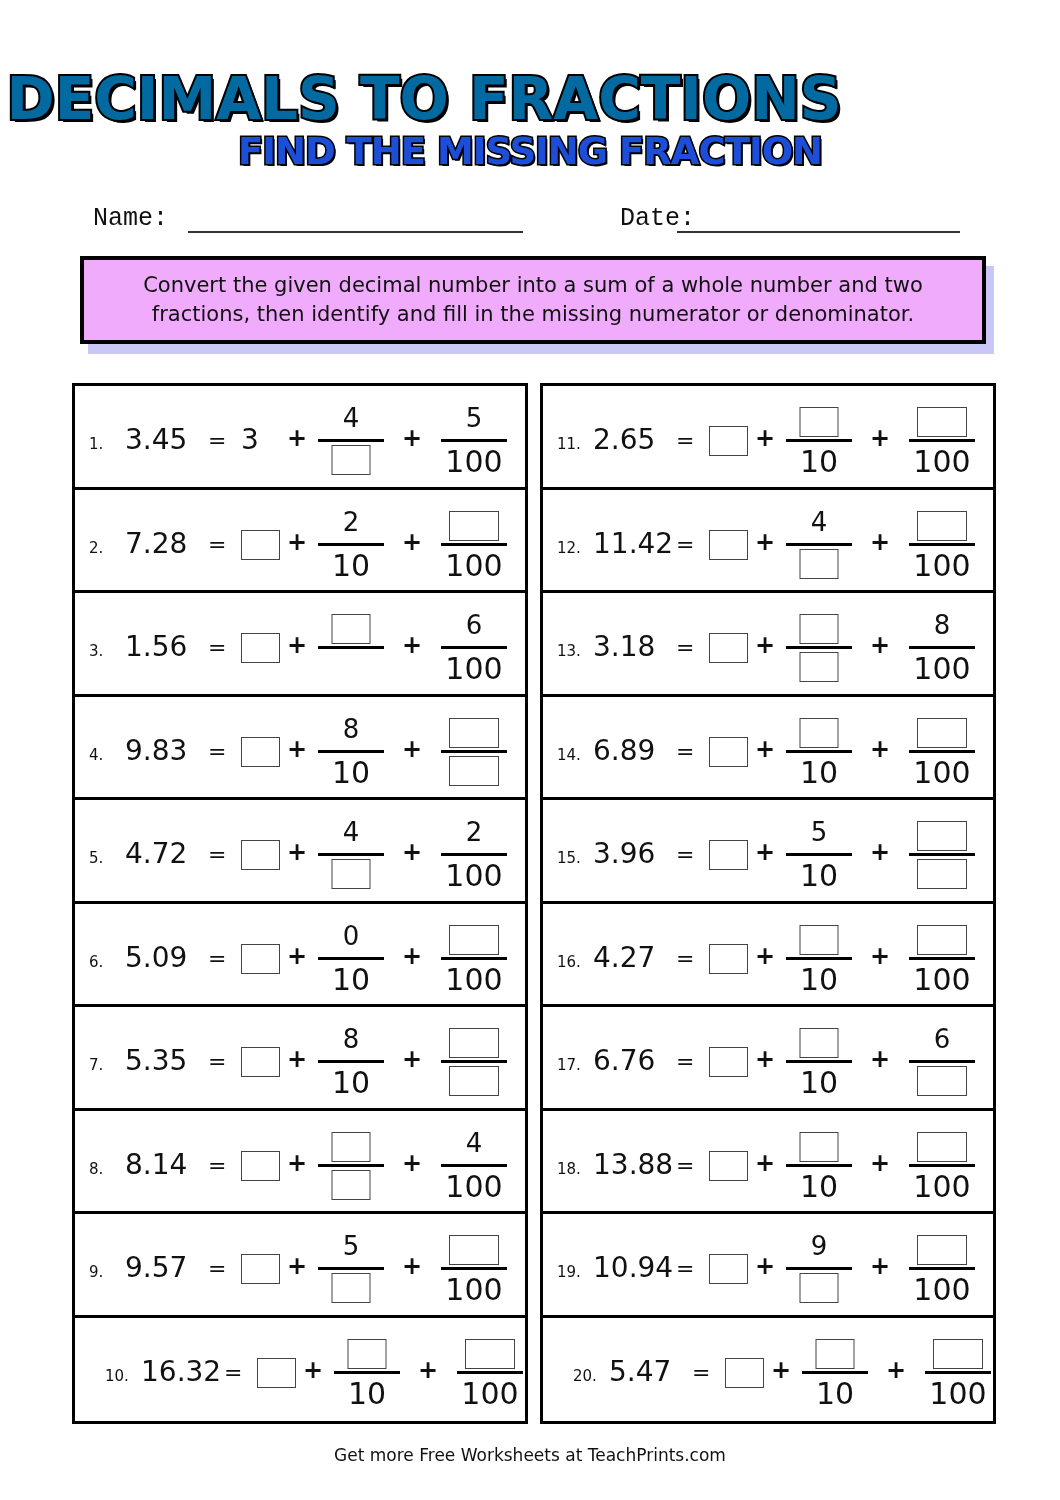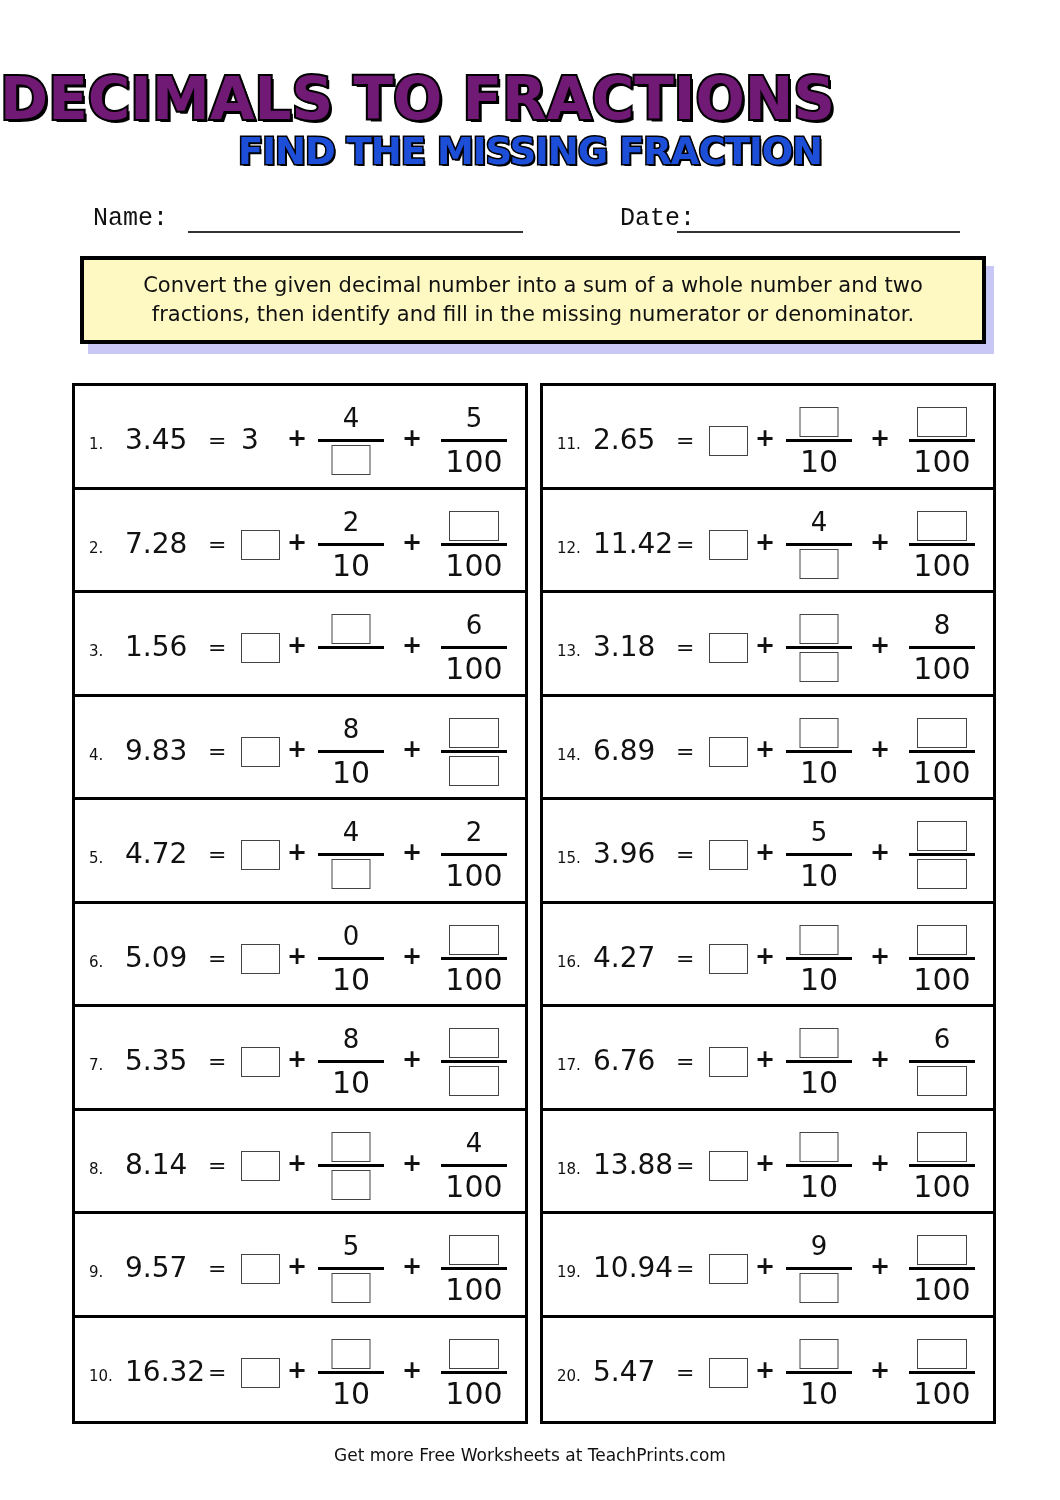--- a/index.html
+++ b/index.html
@@ -1,54 +1,54 @@
 <!DOCTYPE html>
 <html><head>
 <meta charset="utf-8">
 <style>
   * { box-sizing: border-box; margin: 0; padding: 0; }
   html, body { width: 1060px; height: 1500px; background: #ffffff; }
   body { position: relative; font-family: "DejaVu Sans", sans-serif; color: #111; overflow: hidden; }
 
   .title {
-    position: absolute; left: 0; top: 66px; width: 848px; 
+    position: absolute; left: 0; top: 66px; width: 848px; text-align: center;
     font-family: "DejaVu Sans", sans-serif; font-weight: bold; font-size: 58px; letter-spacing: 0px;
-    color: #701a75; line-height: 66px;
+    color: #0369a1; line-height: 66px;
     -webkit-text-stroke: 4px #000;
     paint-order: stroke fill;
     text-shadow: 3px 3px 0 #000;
   }
   .subtitle {
     position: absolute; left: 0; top: 130px; width: 1060px; text-align: center;
     font-family: "DejaVu Sans", sans-serif; font-weight: bold; font-size: 37px;
     color: #1d4ed8; line-height: 44px;
     -webkit-text-stroke: 3px #000;
     paint-order: stroke fill;
     text-shadow: 2px 2px 0 #000;
     letter-spacing: -1px;
   }
 
   .field-label { position: absolute; top: 204px; font-size: 25px; font-family: Liberation Mono, monospace; }
   .field-line { position: absolute; top: 231px; height: 2px; background: #333; }
 
   .instr-shadow { position: absolute; left: 88px; top: 266px; width: 906px; height: 88px; background: #c9c7f6; }
   .instr-box {
     position: absolute; left: 80px; top: 256px; width: 906px; height: 88px;
-    border: 4px solid #000; background: #fef9c3;
+    border: 4px solid #000; background: #f0abfc;
     display: flex; align-items: center; justify-content: center; text-align: center;
     font-family: "DejaVu Sans", sans-serif; font-size: 21px; line-height: 29px; padding: 0 18px;
   }
 
   .column { position: absolute; top: 383px; width: 456px; height: 1041px; border: 3px solid #000; background: #fff; }
   .col-left { left: 72px; }
   .col-right { left: 540px; }
   .row {
     position: relative; height: 103.5px; border-bottom: 3px solid #000;
   }
-  .row:last-child { border-bottom: none; }
+  .row:last-child { border-bottom: none; margin-left: 16px; }
 
   .num { position: absolute; left: 14px; top: 49px; font-size: 15px; }
   .dec { position: absolute; left: 50px; top: 37px; font-size: 28px; }
   .eq { position: absolute; left: 133px; top: 42px; font-size: 22px; }
   .whole { position: absolute; left: 166px; top: 37px; font-size: 28px; }
   .wbox { position: absolute; left: 166px; top: 40px; width: 39px; height: 30px; border: 1.5px solid #444; background: #fff; }
   .plus1 { position: absolute; left: 212px; top: 38px; font-size: 24px; font-weight: bold; }
   .plus2 { position: absolute; left: 327px; top: 38px; font-size: 24px; font-weight: bold; }
 
   .frac { position: absolute; width: 66px; height: 100px; top: 0; }

